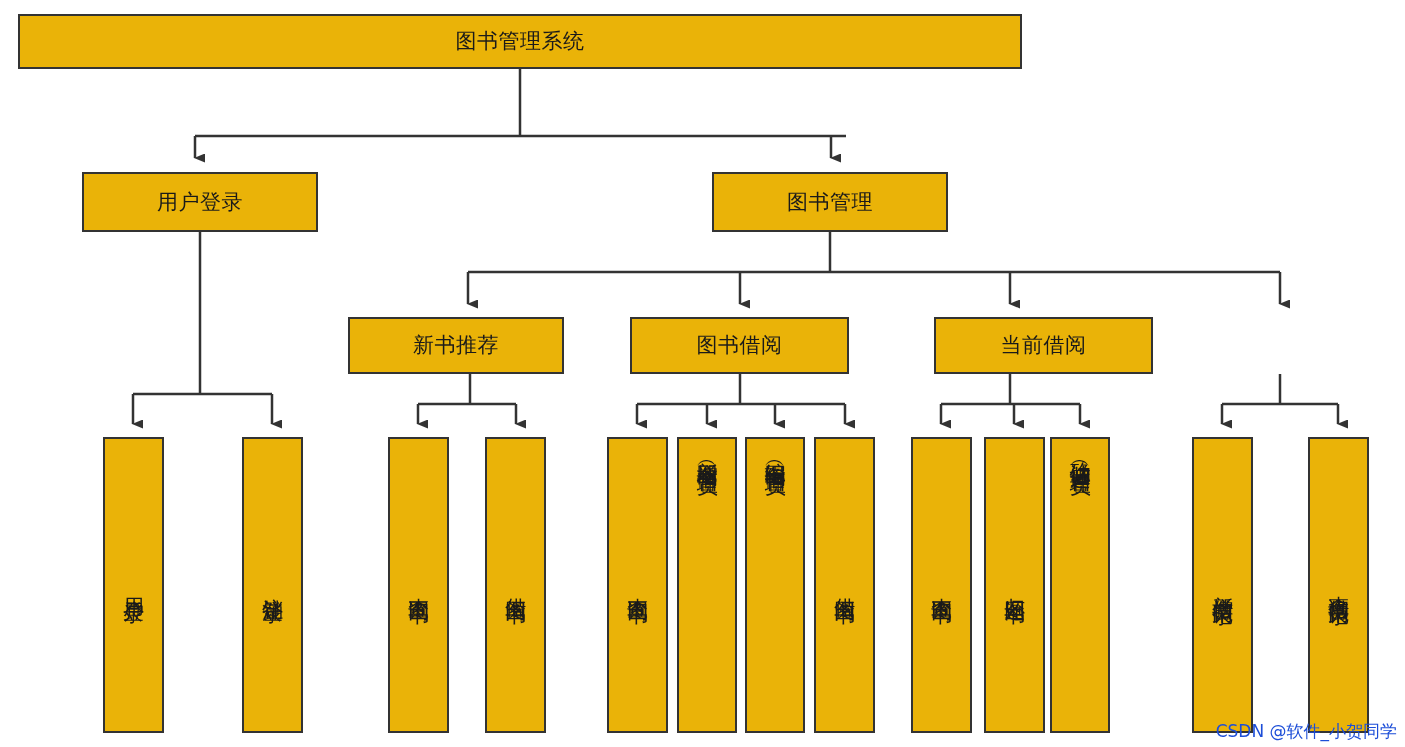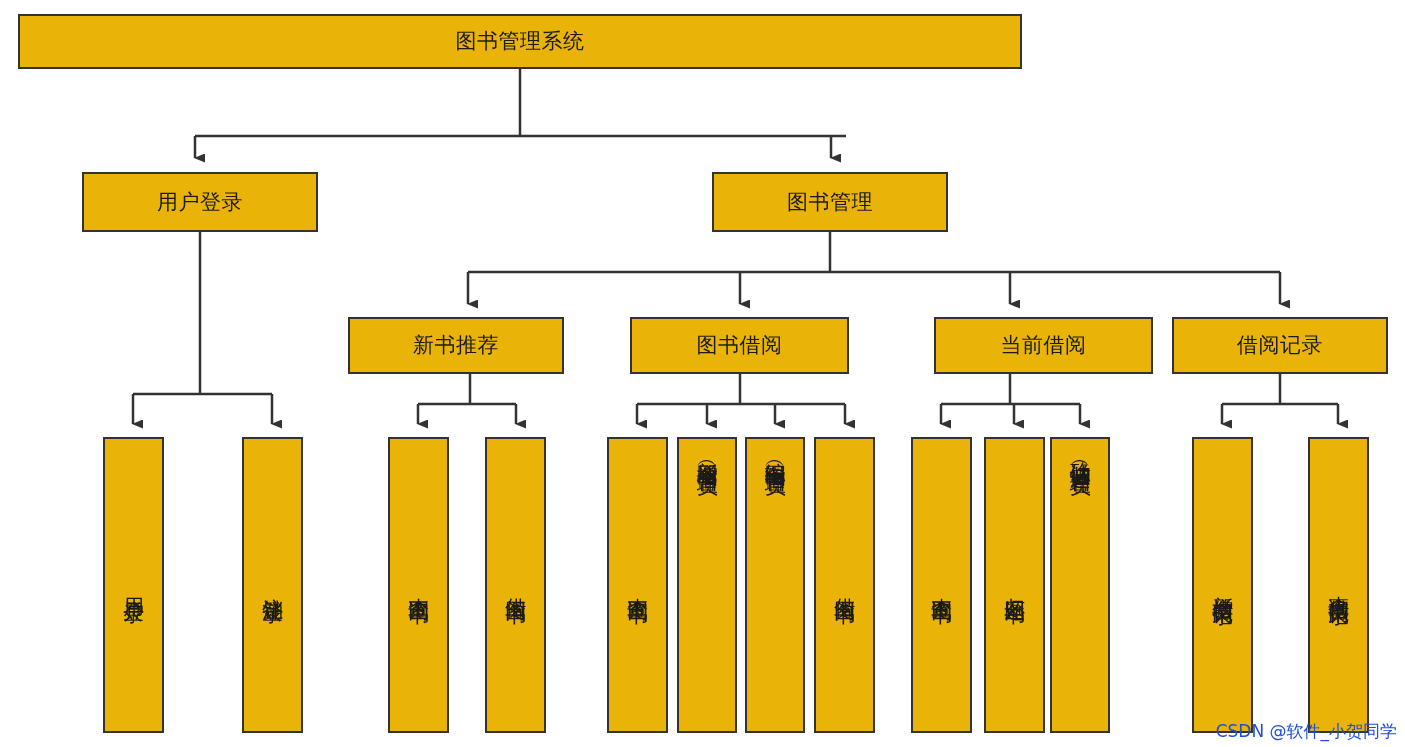--- a/index.html
+++ b/index.html
@@ -149,23 +149,20 @@
 
   <div class="node" style="left:348px; top:317px; width:216px; height:57px;">
     <span class="node-label">新书推荐</span>
   </div>
   <div class="node" style="left:630px; top:317px; width:219px; height:57px;">
     <span class="node-label">图书借阅</span>
   </div>
   <div class="node" style="left:901px; top:317px; width:219px; height:57px;margin-left:33px;">
     <span class="node-label">当前借阅</span>
   </div>
-  <div class="node" style="left:1172px; top:317px; width:216px; height:57px;">
-    <span class="node-label">借阅记录</span>
-  </div>
 
   <div class="node vertical center-v" style="left:103px; top:437px; width:61px; height:296px;">
     <span class="node-label">用户登录</span>
   </div>
   <div class="node vertical center-v" style="left:242px; top:437px; width:61px; height:296px;">
     <span class="node-label">注销登录</span>
   </div>
 
   <div class="node vertical center-v" style="left:388px; top:437px; width:61px; height:296px;">
     <span class="node-label">查询图书</span>

